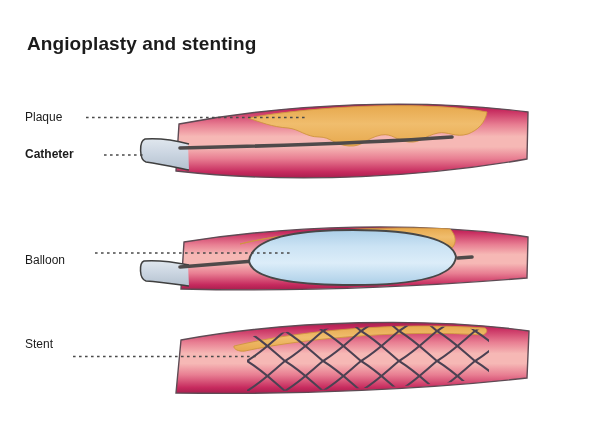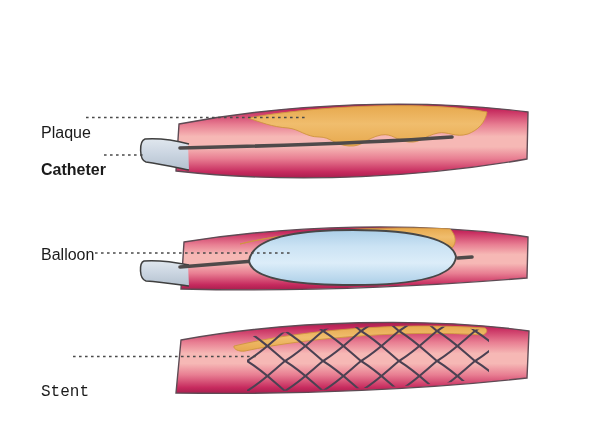--- a/index.html
+++ b/index.html
@@ -8,43 +8,44 @@
     position:relative;width:600px;height:440px;overflow:hidden;
     background:var(--background,#ffffff);
   }
   .stage svg{position:absolute;left:0;top:0;}
   .diagram-title{
     position:absolute;left:27px;top:34px;margin:0;
     font-size:19px;font-weight:bold;line-height:1;
     color:var(--text,#1b1b1b);letter-spacing:.1px;
   }
   .part-label{
-    position:absolute;margin:16px;font-size:16px;line-height:16px;
+    position:absolute;margin:0;font-size:12px;line-height:16px;
     color:var(--text,#1b1b1b);
   }
   .lbl-plaque{left:25px;top:109px;}
   .lbl-catheter{left:25px;top:146px;font-weight:bold;}
-  .lbl-balloon{left:25px;top:231px;}
-  .lbl-stent{left:25px;top:368px;font-family:Liberation Mono, monospace;}
+  .lbl-balloon{left:25px;top:252px;}
+  .lbl-stent{left:25px;top:336px;}
 
   .artery{fill:url(#arteryG);stroke:var(--artery-outline,#5e4b54);stroke-width:1.4;}
   .plaque{fill:url(#plaqueG);stroke:var(--plaque-edge,#cf9440);stroke-width:.9;stroke-linejoin:round;}
   .catheter-body{fill:url(#cathG);}
   .catheter-edge{fill:none;stroke:var(--catheter-outline,#3f3f3f);stroke-width:1.5;stroke-linejoin:round;}
   .guidewire{fill:none;stroke:var(--guidewire,#4f4a4a);stroke-width:3.6;stroke-linecap:round;}
   .balloon-shape{fill:url(#balloonG);stroke:var(--balloon-outline,#474747);stroke-width:2;}
   .stent-band{fill:url(#meshPat);stroke:none;}
   .mesh-line{fill:none;stroke:var(--stent-wire,#4b4152);stroke-width:2.1;}
   .leader{fill:none;stroke:var(--leader,#4a4a4a);stroke-width:1.7;stroke-dasharray:2.6 3.4;}
 </style>
 </head>
 <body>
 
 <div class="stage">
 
+  <h1 class="diagram-title">Angioplasty and stenting</h1>
 
   <p class="part-label lbl-plaque">Plaque</p>
   <p class="part-label lbl-catheter">Catheter</p>
   <p class="part-label lbl-balloon">Balloon</p>
   <p class="part-label lbl-stent">Stent</p>
 
   <svg width="600" height="440" viewBox="0 0 600 440">
     <defs>
       <linearGradient id="arteryG" x1="0" y1="0" x2="0" y2="1">
         <stop offset="0" style="stop-color:var(--artery-wall-dark,#a81f4e)"></stop>

